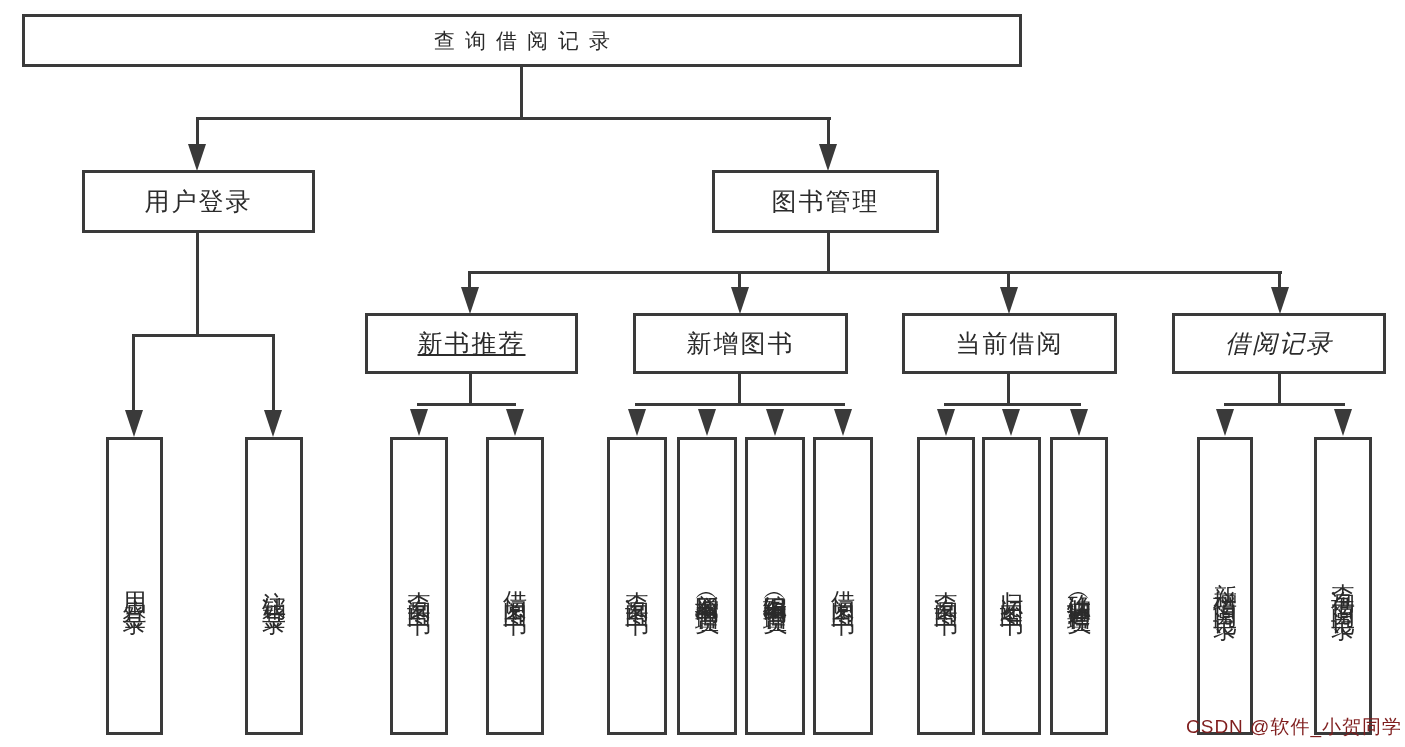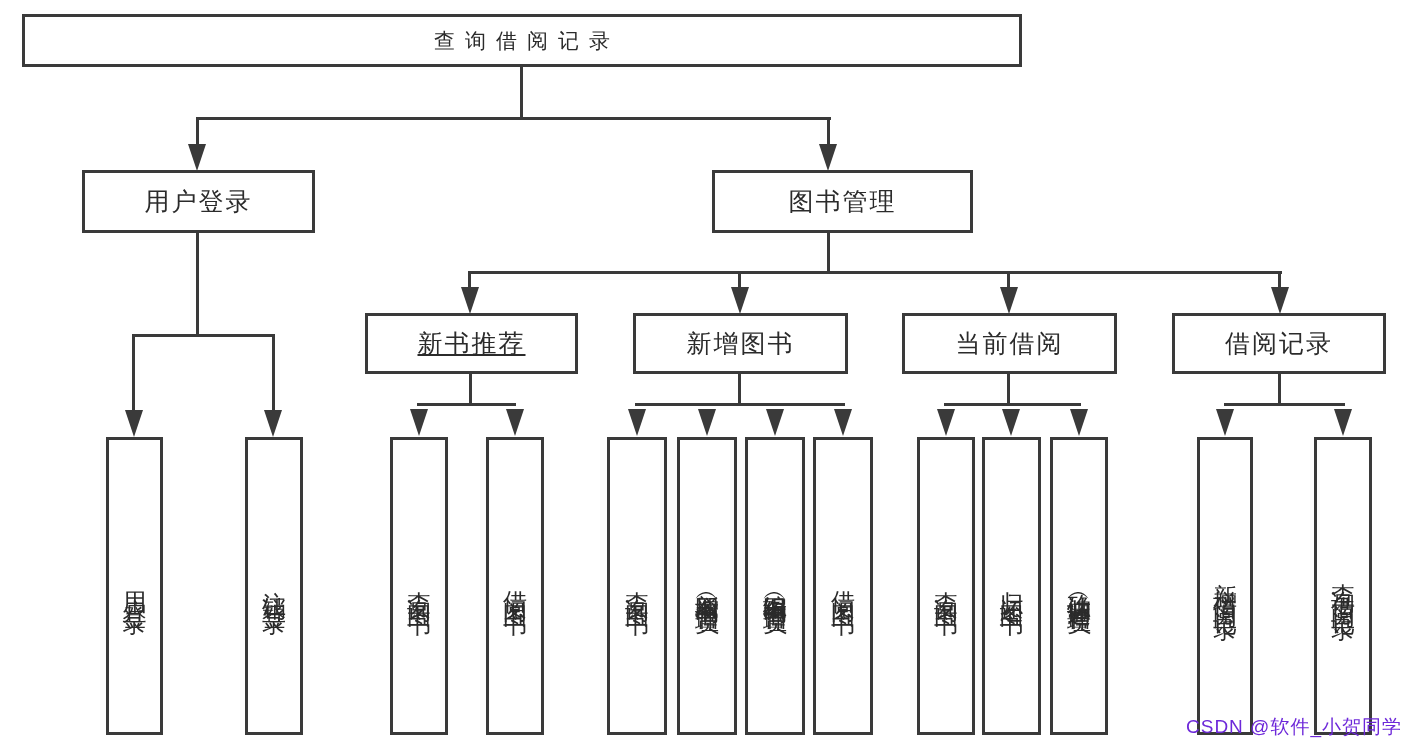--- a/index.html
+++ b/index.html
@@ -39,21 +39,21 @@
     border-left:9px solid transparent;
     border-right:9px solid transparent;
     border-top:27px solid #3a3a3a;
     z-index:1;
   }
   .watermark{
     position:absolute;
     left:1186px;top:714px;
     font-size:19px;
     letter-spacing:1px;
-    color:#6d28d9;
+    color:#7f1d1d;
     white-space:nowrap;
     z-index:5;
   }
 </style>
 </head>
 <body>
 
 <div class="canvas">
 
   <div class="vline" style="left:520px;top:67px;height:52px;"></div>
@@ -100,26 +100,26 @@
   <div class="arrow" style="left:1070px;top:409px;"></div>
 
   <div class="vline" style="left:1278px;top:373px;height:33px;"></div>
   <div class="hline" style="left:1224px;top:403px;width:121px;"></div>
   <div class="arrow" style="left:1216px;top:409px;"></div>
   <div class="arrow" style="left:1334px;top:409px;"></div>
 
   <div class="box hbox rootbox" style="left:22px;top:14px;width:1000px;height:53px;">查询借阅记录</div>
 
   <div class="box hbox" style="left:82px;top:170px;width:233px;height:63px;">用户登录</div>
-  <div class="box hbox" style="left:712px;top:170px;width:261px;height:63px;">图书管理</div>
+  <div class="box hbox" style="left:712px;top:170px;width:227px;height:63px;">图书管理</div>
 
   <div class="box hbox" style="left:365px;top:313px;width:213px;height:61px;text-decoration:underline;">新书推荐</div>
   <div class="box hbox" style="left:633px;top:313px;width:215px;height:61px;">新增图书</div>
   <div class="box hbox" style="left:902px;top:313px;width:215px;height:61px;">当前借阅</div>
-  <div class="box hbox" style="left:1172px;top:313px;width:214px;height:61px;">借阅记录</div>
+  <div class="box hbox" style="left:1172px;top:313px;width:214px;height:61px;font-style:italic;">借阅记录</div>
 
   <div class="box vbox" style="left:106px;top:437px;width:57px;height:298px;">用户登录</div>
   <div class="box vbox" style="left:245px;top:437px;width:58px;height:298px;">注销登录</div>
 
   <div class="box vbox" style="left:390px;top:437px;width:58px;height:298px;">查询图书</div>
   <div class="box vbox" style="left:486px;top:437px;width:58px;height:298px;">借阅图书</div>
 
   <div class="box vbox" style="left:607px;top:437px;width:60px;height:298px;">查询图书</div>
   <div class="box vbox tight" style="left:677px;top:437px;width:60px;height:298px;">新增图书（管理员）</div>
   <div class="box vbox tight" style="left:745px;top:437px;width:60px;height:298px;">编辑图书（管理员）</div>

